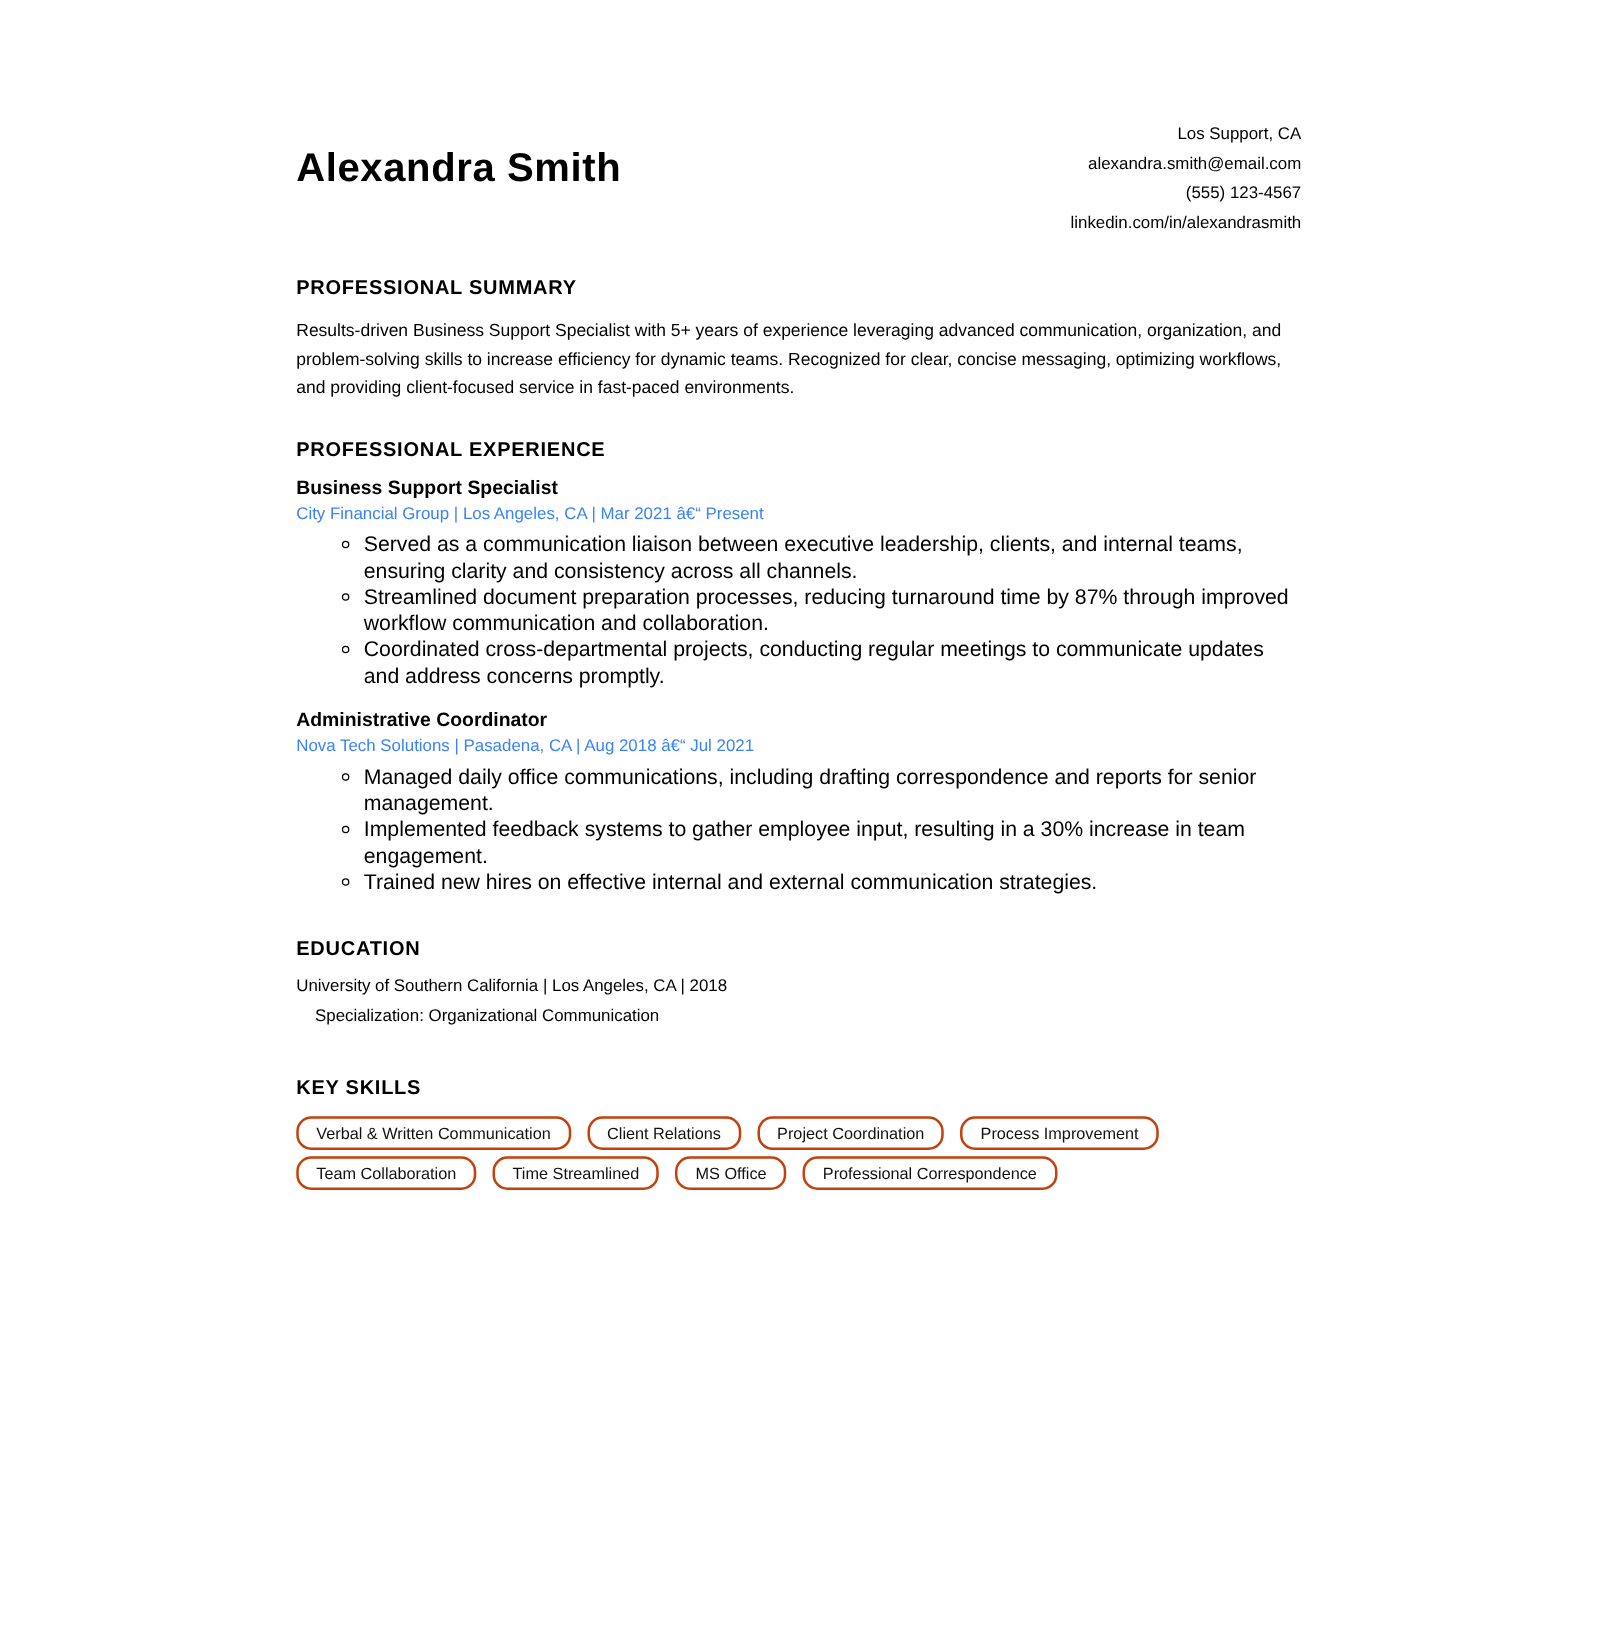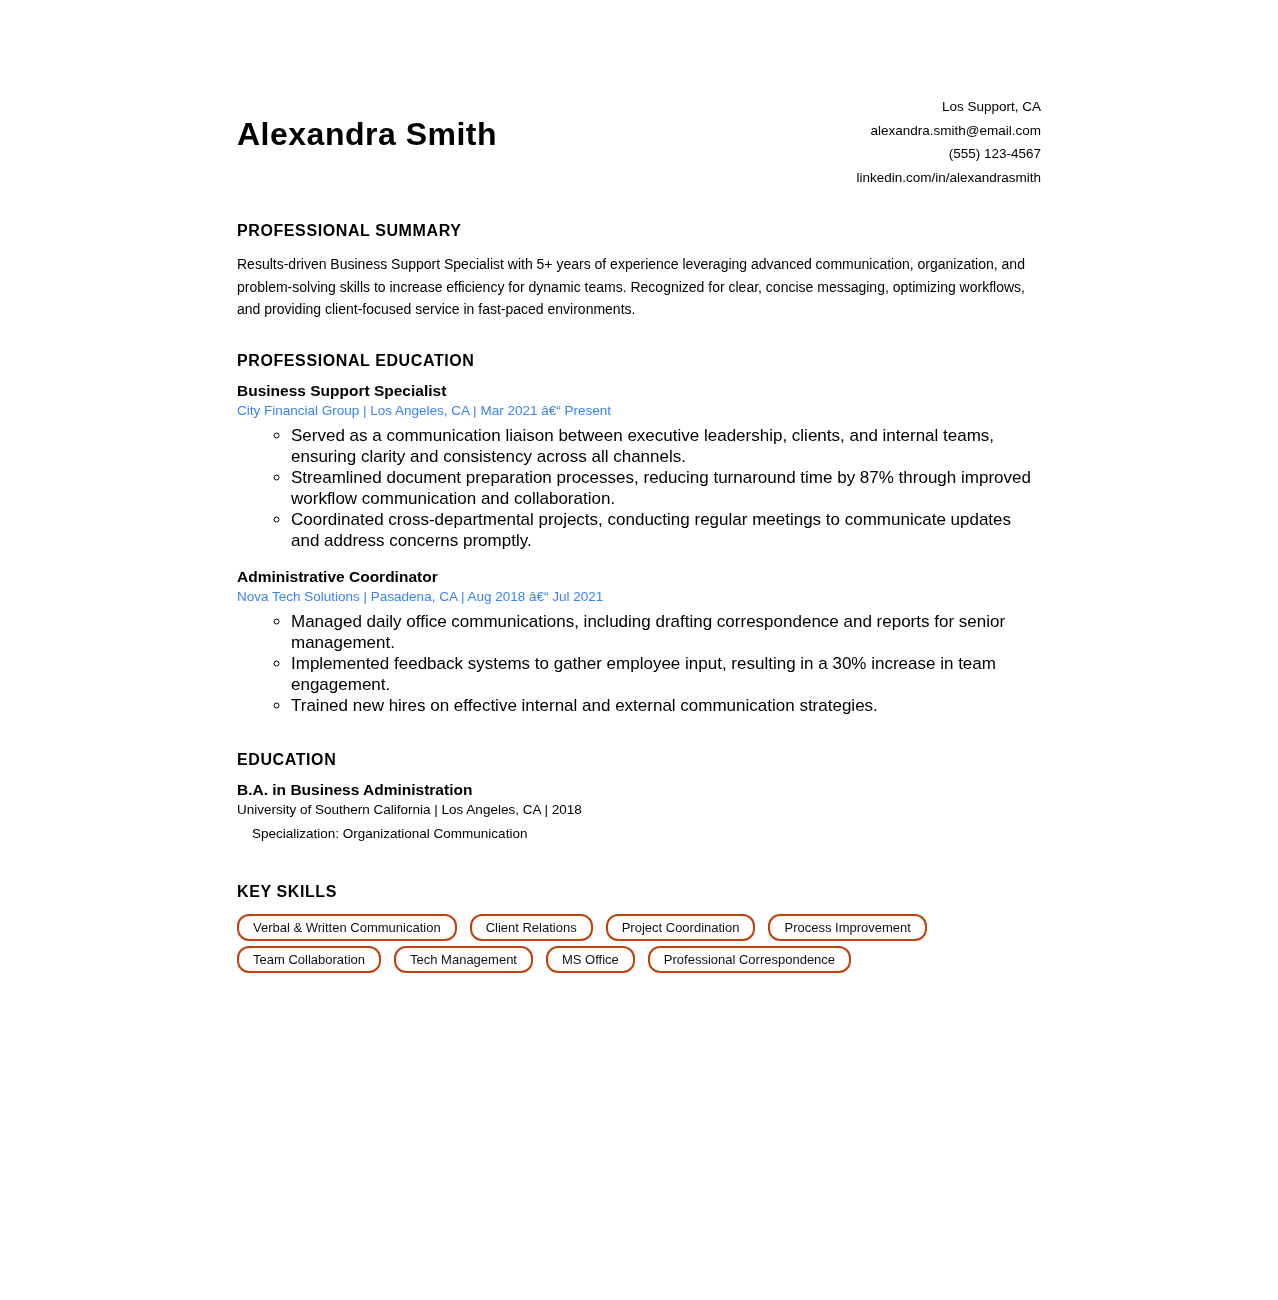--- a/index.html
+++ b/index.html
@@ -133,21 +133,21 @@
         <div>linkedin.com/in/alexandrasmith</div>
       </div>
     </div>
 
     <div class="sec-summary">
       <h2 class="section-heading">PROFESSIONAL SUMMARY</h2>
       <p class="summary-text">Results-driven Business Support Specialist with 5+ years of experience leveraging advanced communication, organization, and problem-solving skills to increase efficiency for dynamic teams. Recognized for clear, concise messaging, optimizing workflows, and providing client-focused service in fast-paced environments.</p>
     </div>
 
     <div class="sec-experience">
-      <h2 class="section-heading">PROFESSIONAL EDUCATION</h2>
+      <h2 class="section-heading">PROFESSIONAL EXPERIENCE</h2>
 
       <div class="job">
         <h3 class="job-title">Business Support Specialist</h3>
         <p class="job-meta">City Financial Group | Los Angeles, CA | Mar 2021 â€“ Present</p>
         <ul class="bullets">
           <li>Served as a communication liaison between executive leadership, clients, and internal teams, ensuring clarity and consistency across all channels.</li>
           <li>Streamlined document preparation processes, reducing turnaround time by 87% through improved workflow communication and collaboration.</li>
           <li>Coordinated cross-departmental projects, conducting regular meetings to communicate updates and address concerns promptly.</li>
         </ul>
       </div>
@@ -158,33 +158,32 @@
         <ul class="bullets">
           <li>Managed daily office communications, including drafting correspondence and reports for senior management.</li>
           <li>Implemented feedback systems to gather employee input, resulting in a 30% increase in team engagement.</li>
           <li>Trained new hires on effective internal and external communication strategies.</li>
         </ul>
       </div>
     </div>
 
     <div class="sec-education">
       <h2 class="section-heading">EDUCATION</h2>
-      <h3 class="degree-title">B.A. in Business Administration</h3>
       <p class="edu-meta">University of Southern California | Los Angeles, CA | 2018</p>
       <p class="edu-specialization">Specialization: Organizational Communication</p>
     </div>
 
     <div class="sec-skills">
       <h2 class="section-heading">KEY SKILLS</h2>
       <div class="pills">
         <span class="pill">Verbal &amp; Written Communication</span>
         <span class="pill">Client Relations</span>
         <span class="pill">Project Coordination</span>
         <span class="pill">Process Improvement</span>
         <span class="pill">Team Collaboration</span>
-        <span class="pill">Tech Management</span>
+        <span class="pill">Time Streamlined</span>
         <span class="pill">MS Office</span>
         <span class="pill">Professional Correspondence</span>
       </div>
     </div>
 
   </div>
 </div>
 
 </body></html>

